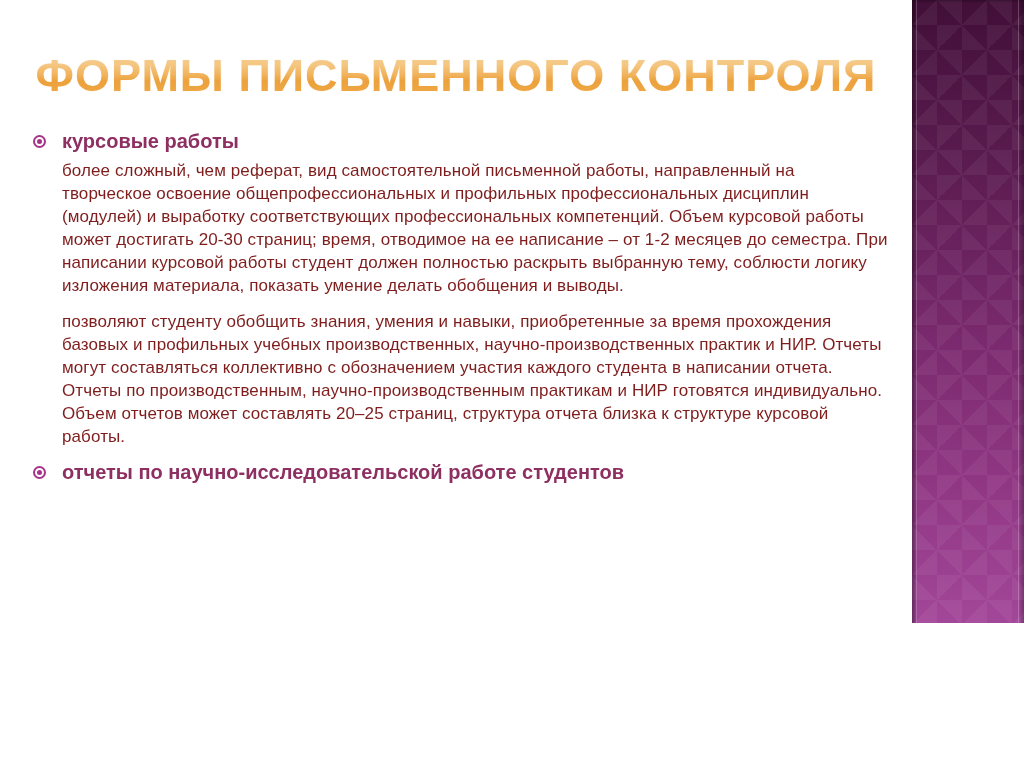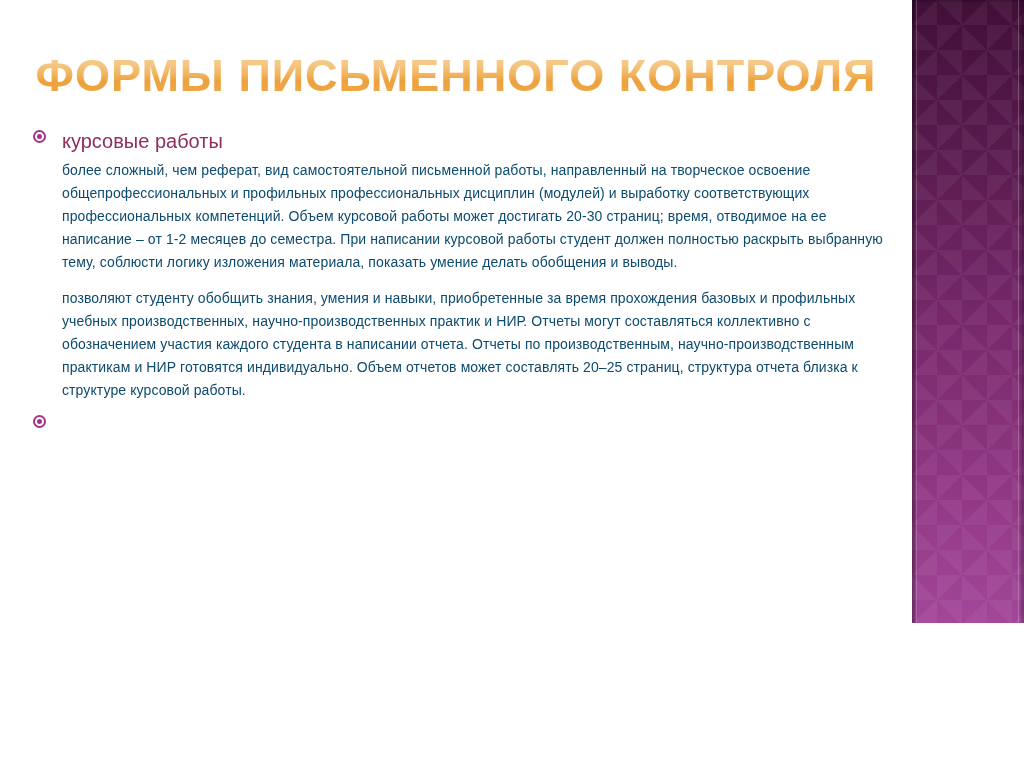--- a/index.html
+++ b/index.html
@@ -57,21 +57,22 @@
     text-shadow: 0 0 1px rgba(236,159,53,0.25);
   }
 
   .sections {
     margin: 28px 24px 0 33px;
   }
   .section { margin-bottom: 13px; }
 
   .section-header-row {
     display: flex;
-    align-items: flex-start;
+    align-items: center;
+    font-weight: bold;
   }
   .bullet {
     flex: 0 0 auto;
     width: 9px; height: 9px;
     border: 2px solid #a63388;
     border-radius: 50%;
     position: relative;
     margin-right: 16px;
   }
   .bullet::after {
@@ -84,23 +85,23 @@
     background: #a63388;
   }
   .section-header {
     font-size: 20px;
     line-height: 23px;
     color: #8e2f62;
   }
   .section-body {
     margin: 6px 0 0 0;
     padding-left: 29px;
-    font-size: 14px;
+    font-size: 17px;
     line-height: 23px;
-    color: #0c4a6e;
+    color: #7f1d1d;
     letter-spacing: 0.1px;
   }
 </style>
 </head>
 <body>
 
 <div class="slide">
 
   <div class="sidebar">
     <div class="edge-line-left"></div>
@@ -121,18 +122,19 @@
         <p class="section-body">более сложный, чем реферат, вид самостоятельной письменной работы, направленный на творческое освоение общепрофессиональных и профильных профессиональных дисциплин (модулей) и выработку соответствующих профессиональных компетенций. Объем курсовой работы может достигать 20-30 страниц; время, отводимое на ее написание – от 1-2 месяцев до семестра. При написании курсовой работы студент должен полностью раскрыть выбранную тему, соблюсти логику изложения материала, показать умение делать обобщения и выводы.</p>
       </div>
 
       <div class="section">
         <p class="section-body">позволяют студенту обобщить знания, умения и навыки, приобретенные за время прохождения базовых и профильных учебных производственных, научно-производственных практик и НИР. Отчеты могут составляться коллективно с обозначением участия каждого студента в написании отчета. Отчеты по производственным, научно-производственным практикам и НИР готовятся индивидуально. Объем отчетов может составлять 20–25 страниц, структура отчета близка к структуре курсовой работы.</p>
       </div>
 
       <div class="section">
         <div class="section-header-row">
           <span class="bullet"></span>
+          <span class="section-header">отчеты по научно-исследовательской работе студентов</span>
         </div>
       </div>
 
     </div>
   </div>
 </div>
 
 </body></html>

